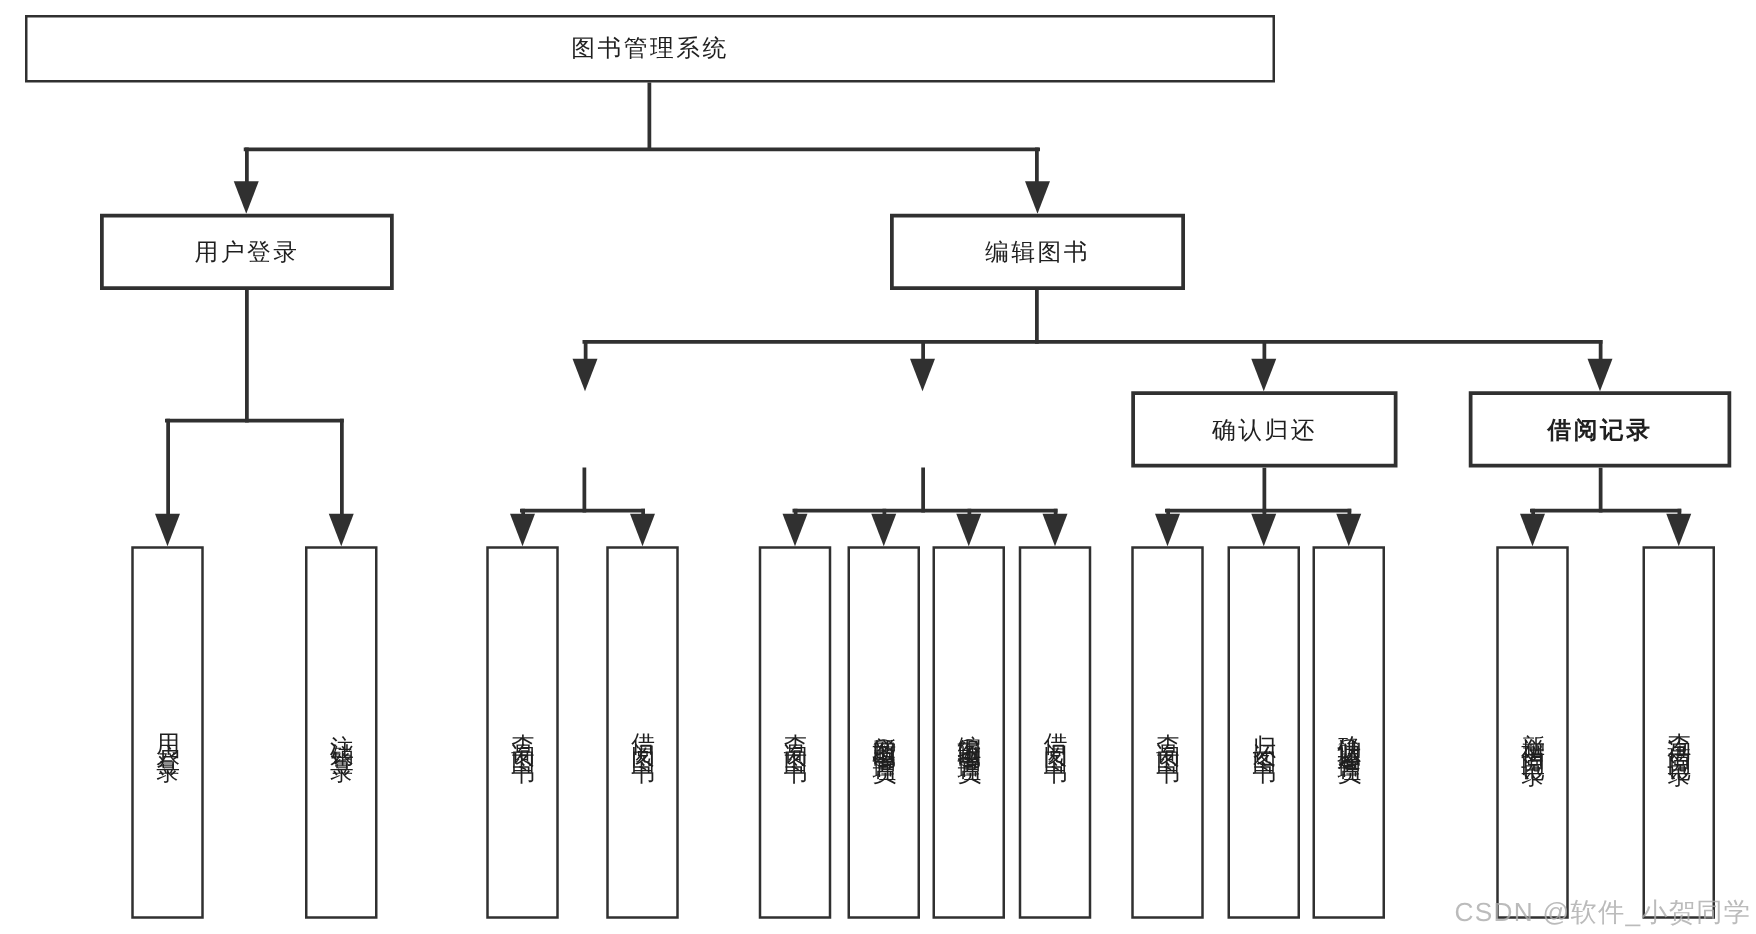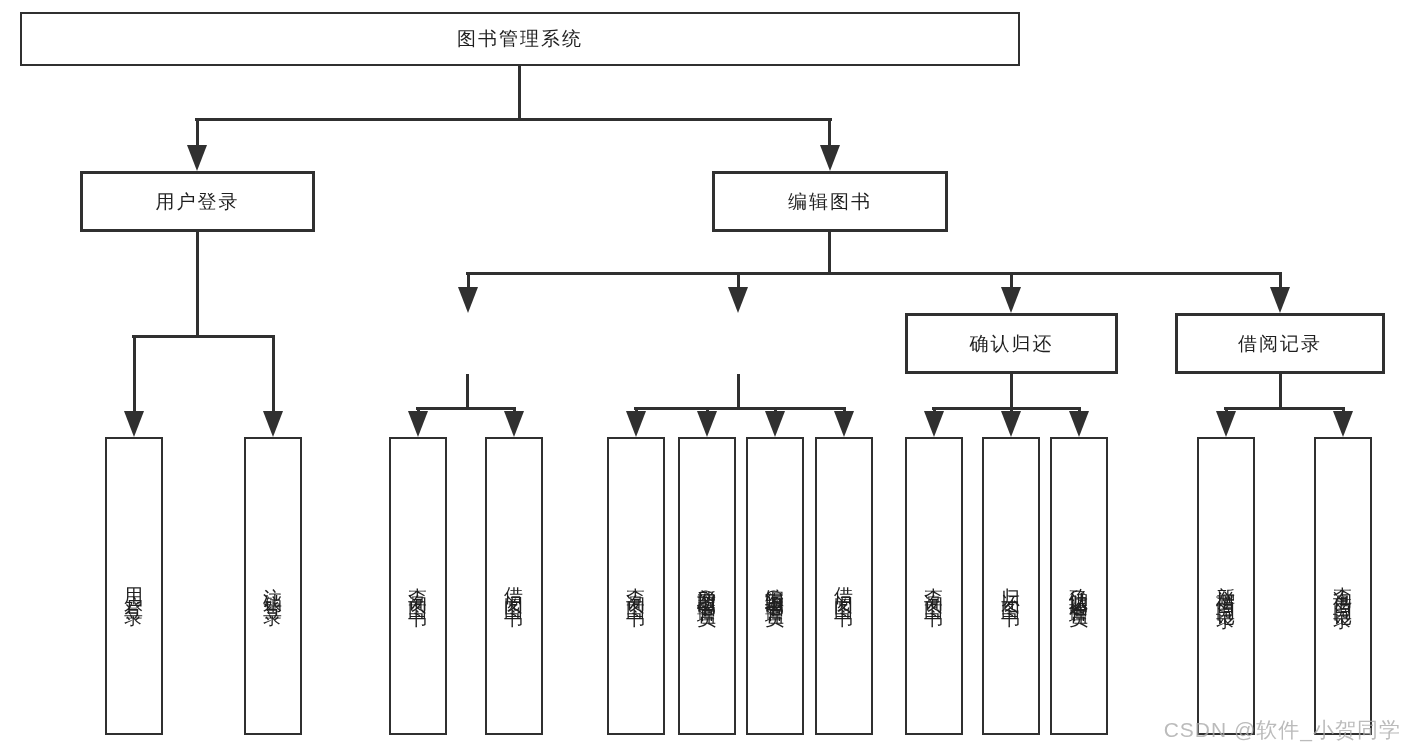--- a/index.html
+++ b/index.html
@@ -75,21 +75,21 @@
   <div class="box" style="left:80px; top:171px; width:235px; height:61px;">
     <span class="hlabel">用户登录</span>
   </div>
   <div class="box" style="left:712px; top:171px; width:236px; height:61px;">
     <span class="hlabel">编辑图书</span>
   </div>
 
   <div class="box" style="left:905px; top:313px; width:213px; height:61px;">
     <span class="hlabel">确认归还</span>
   </div>
-  <div class="box" style="left:1175px; top:313px; width:210px; height:61px;">
+  <div class="box" style="left:1175px; top:313px; width:210px; height:61px;font-weight:bold;">
     <span class="hlabel">借阅记录</span>
   </div>
 
   <div class="box thin" style="left:105px; top:437px; width:58px; height:298px;">
     <span class="vtext">用户登录</span>
   </div>
   <div class="box thin" style="left:244px; top:437px; width:58px; height:298px;">
     <span class="vtext">注销登录</span>
   </div>
 

